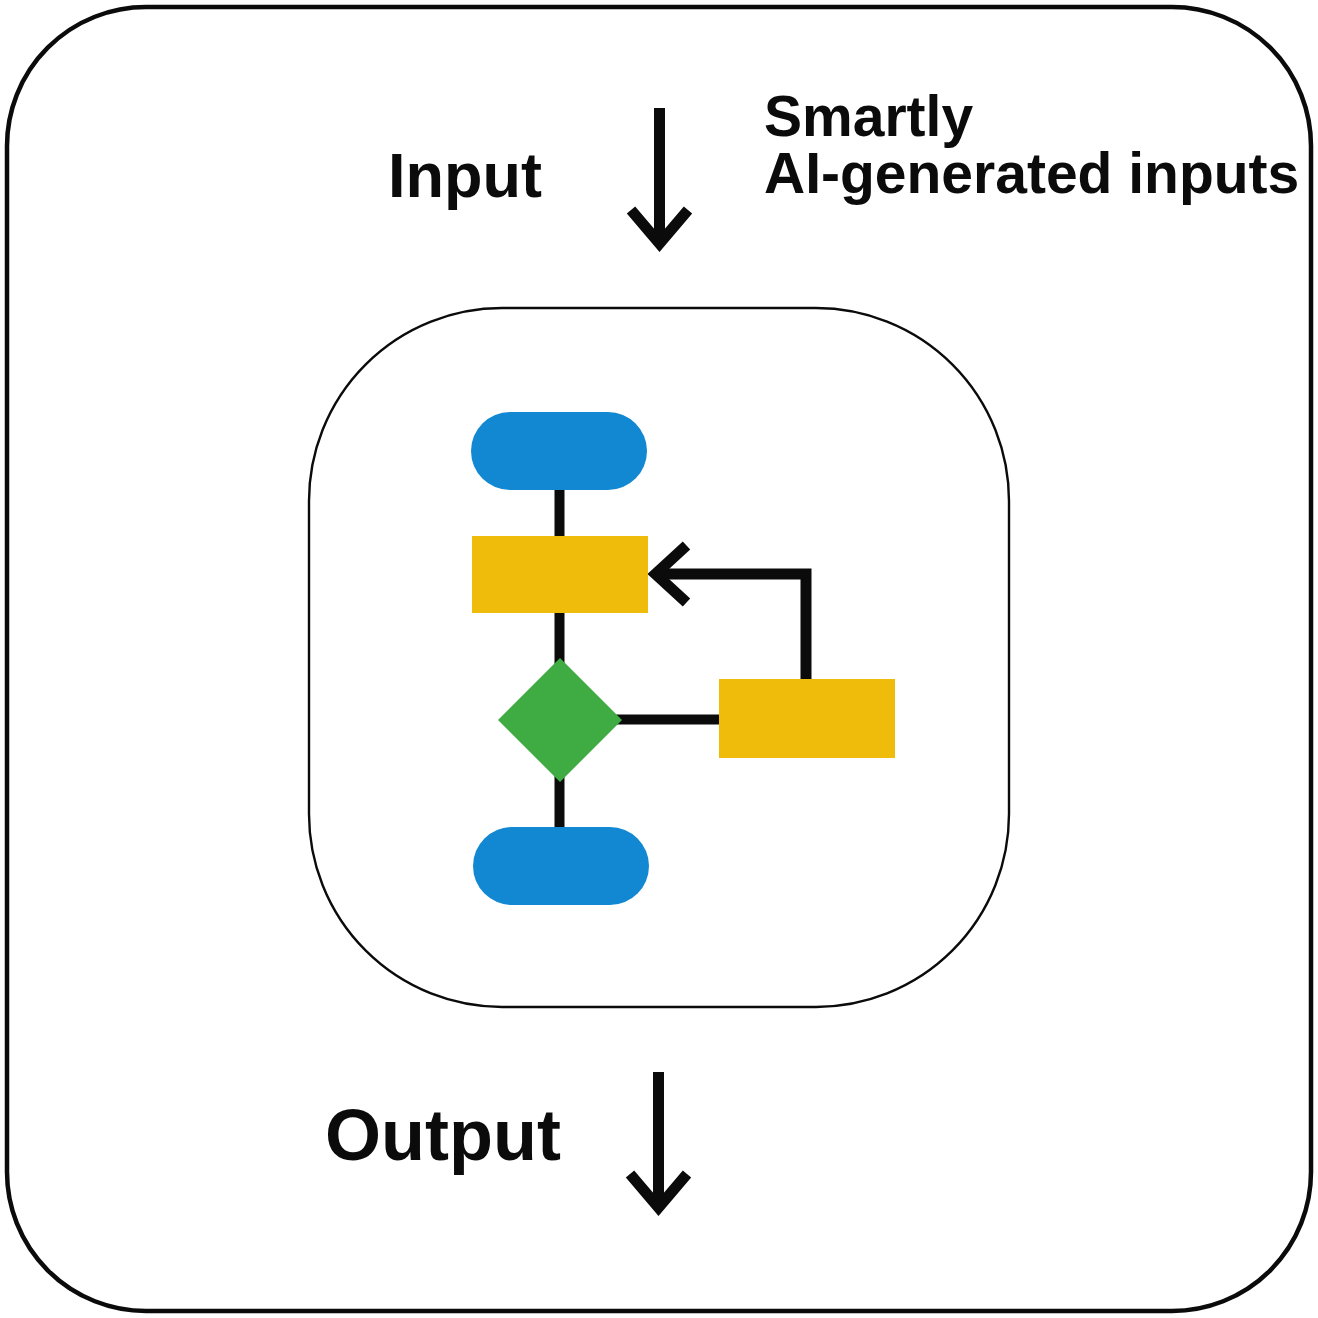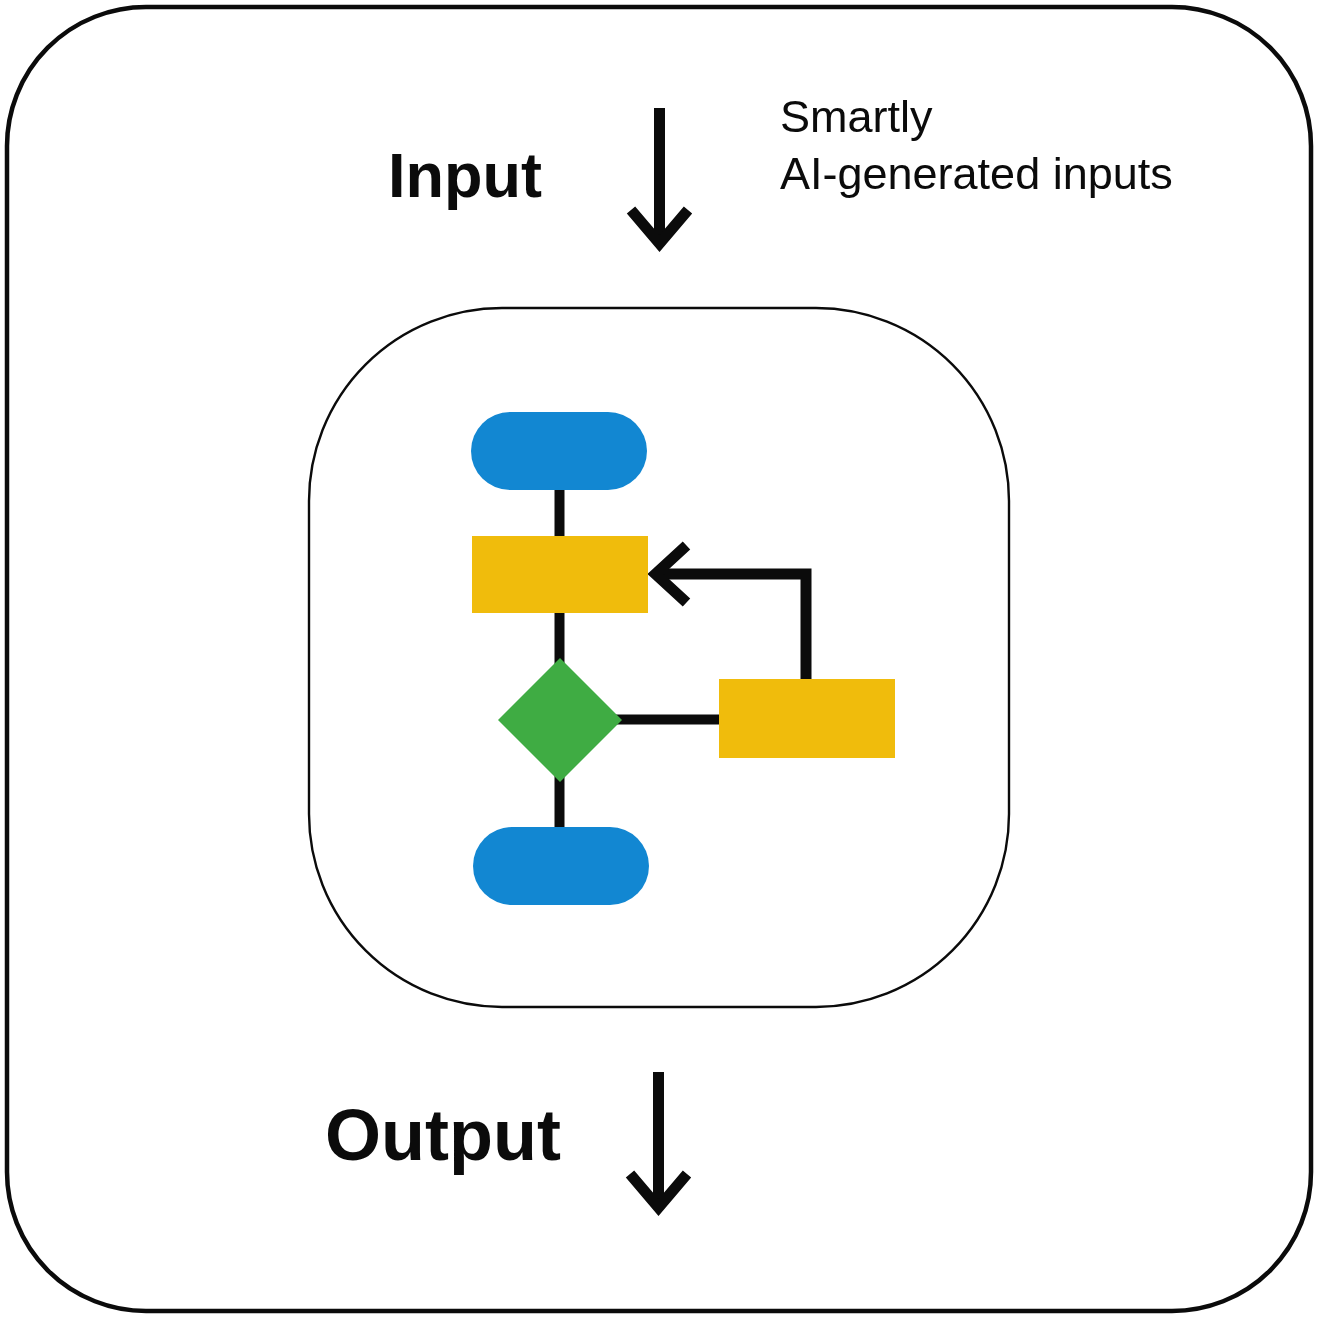--- a/index.html
+++ b/index.html
@@ -38,26 +38,26 @@
     letter-spacing: 0px;
   }
   #output-label {
     left: 325px;
     top: 1102px;
     font-size: 72px;
     line-height: 66px;
   }
   .annotation {
     position: absolute;
-    left: 780px;
+    left: 764px;
     top: 88px;
     color: #0b0b0b;
-    font-size: 45px;
+    font-size: 57px;
     line-height: 57px;
-    font-weight: 400;
+    font-weight: 700;
     white-space: nowrap;
   }
 </style>
 </head>
 <body>
 
 <div class="canvas">
 
   <svg class="scene" viewBox="0 0 1318 1318" xmlns="http://www.w3.org/2000/svg">
 

